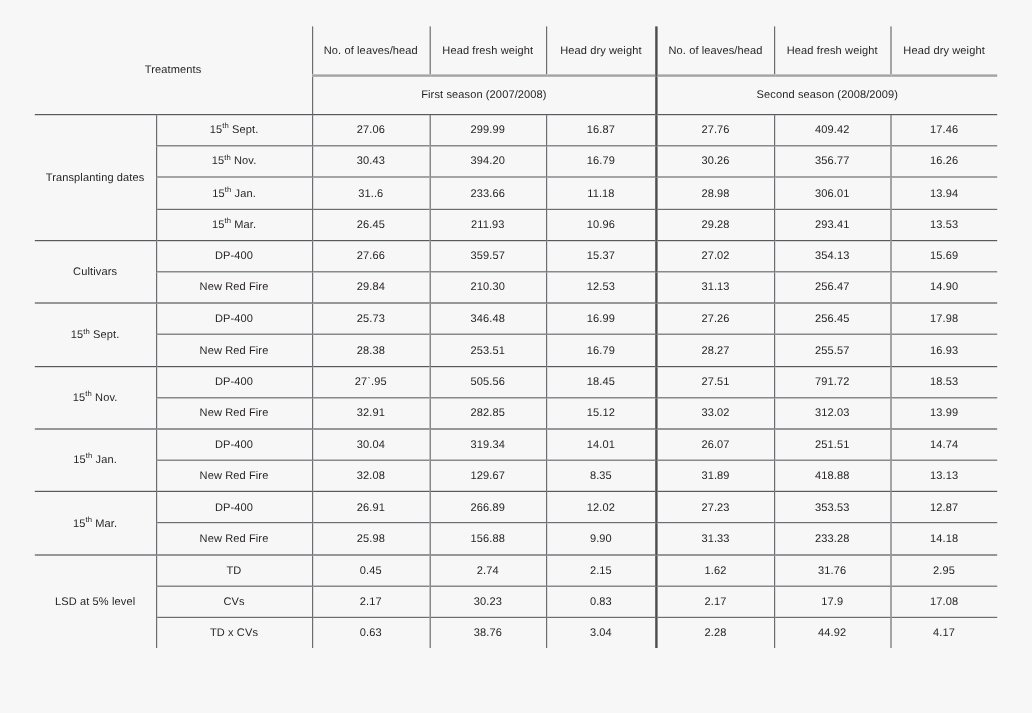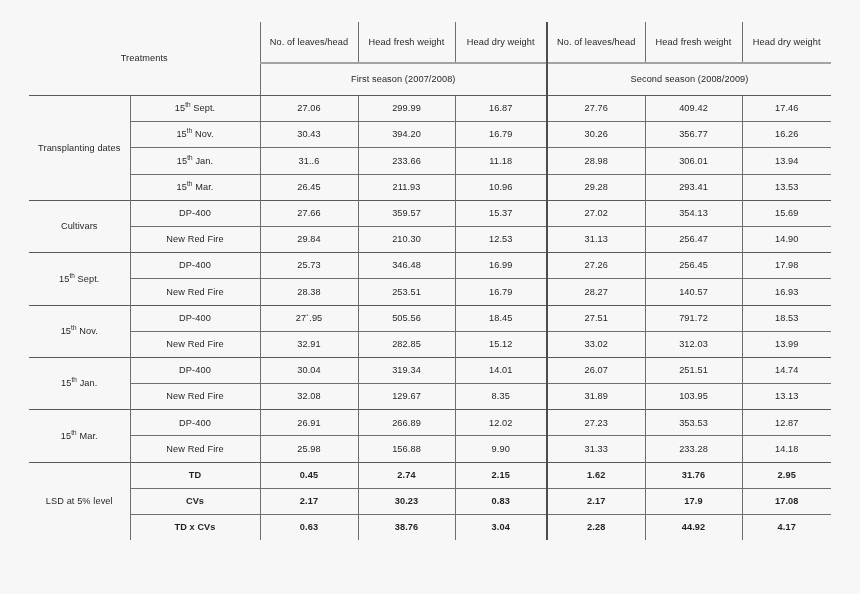--- a/index.html
+++ b/index.html
@@ -84,21 +84,21 @@
   .grp-label {
     font-weight: bold;
     font-size: 9.3px;
   }
   .lvl-label {
     font-weight: bold;
     font-size: 9.2px;
   }
   td.val { font-size: 9.1px; }
   tr.lsd td.val,
-  tr.lsd .lvl-label { font-weight: bold; margin-left: 28px; }
+  tr.lsd .lvl-label { font-weight: normal; margin-left: 28px; }
 
   sup {
     font-size: 6.4px;
     vertical-align: super;
     line-height: 0;
   }
 </style>
 </head>
 <body>
 
@@ -195,21 +195,21 @@
           <td class="val season-sep grp-top">27.26</td>
           <td class="val vline-l grp-top">256.45</td>
           <td class="val vline-l grp-top">17.98</td>
         </tr>
         <tr>
           <td class="lvl-label vline-l hline">New Red Fire</td>
           <td class="val vline-l hline">28.38</td>
           <td class="val vline-l hline">253.51</td>
           <td class="val vline-l hline">16.79</td>
           <td class="val season-sep hline">28.27</td>
-          <td class="val vline-l hline">140.57</td>
+          <td class="val vline-l hline">255.57</td>
           <td class="val vline-l hline">16.93</td>
         </tr>
         <tr>
           <td class="grp-label grp-top" rowspan="2">15<sup>th</sup> Nov.</td>
           <td class="lvl-label vline-l grp-top">DP-400</td>
           <td class="val vline-l grp-top">27`.95</td>
           <td class="val vline-l grp-top">505.56</td>
           <td class="val vline-l grp-top">18.45</td>
           <td class="val season-sep grp-top">27.51</td>
           <td class="val vline-l grp-top">791.72</td>
@@ -233,21 +233,21 @@
           <td class="val season-sep grp-top">26.07</td>
           <td class="val vline-l grp-top">251.51</td>
           <td class="val vline-l grp-top">14.74</td>
         </tr>
         <tr>
           <td class="lvl-label vline-l hline">New Red Fire</td>
           <td class="val vline-l hline">32.08</td>
           <td class="val vline-l hline">129.67</td>
           <td class="val vline-l hline">8.35</td>
           <td class="val season-sep hline">31.89</td>
-          <td class="val vline-l hline">103.95</td>
+          <td class="val vline-l hline">418.88</td>
           <td class="val vline-l hline">13.13</td>
         </tr>
         <tr>
           <td class="grp-label grp-top" rowspan="2">15<sup>th</sup>  Mar.</td>
           <td class="lvl-label vline-l grp-top">DP-400</td>
           <td class="val vline-l grp-top">26.91</td>
           <td class="val vline-l grp-top">266.89</td>
           <td class="val vline-l grp-top">12.02</td>
           <td class="val season-sep grp-top">27.23</td>
           <td class="val vline-l grp-top">353.53</td>

